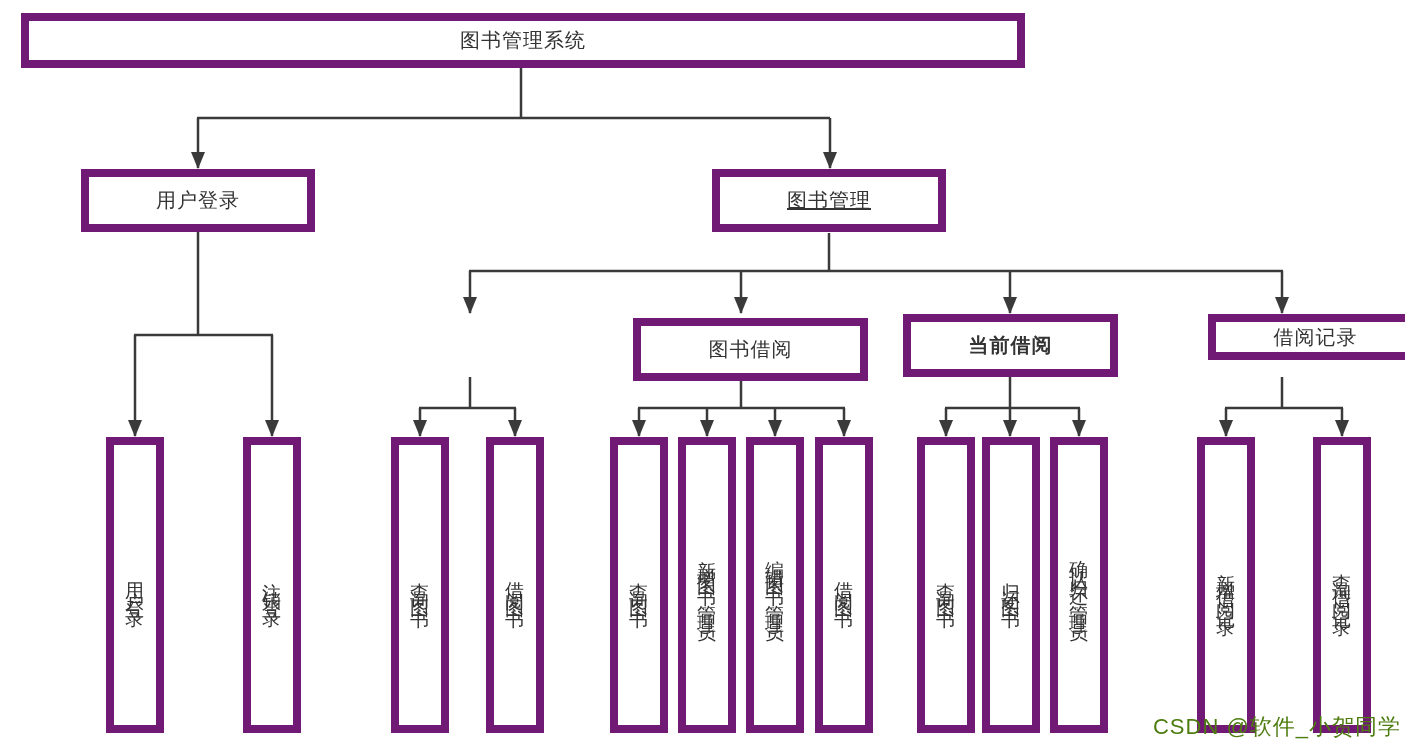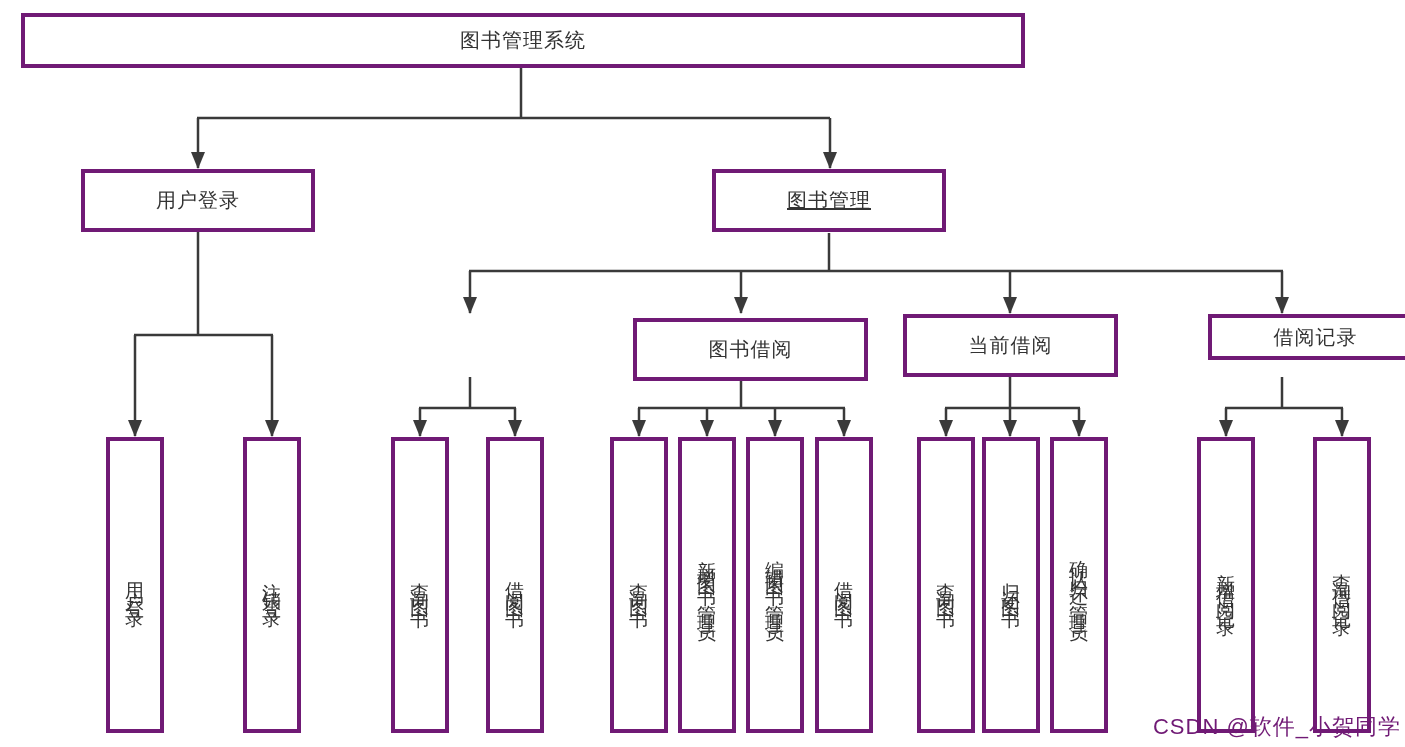--- a/index.html
+++ b/index.html
@@ -22,21 +22,21 @@
     pointer-events: none;
   }
   #connectors line {
     stroke: #3a3a3a;
     stroke-width: 2.5;
   }
   .node {
     position: absolute;
     box-sizing: border-box;
     background: #ffffff;
-    border: 4px solid #701a75;
+    border: 8px solid #701a75;
     display: flex;
     align-items: center;
     justify-content: center;
     color: #333333;
   }
   .hbox span {
     font-size: 20px;
     letter-spacing: 1px;
     white-space: nowrap;
   }
@@ -51,21 +51,21 @@
     font-size: 19px;
     letter-spacing: 9px;
     line-height: 1;
     white-space: nowrap;
   }
   .watermark {
     position: absolute;
     right: 4px;
     top: 712px;
     font-size: 22px;
-    color: #701a75;
+    color: #4d7c0f;
     letter-spacing: 1px;
     white-space: nowrap;
     z-index: 5;
   }
 </style>
 </head>
 <body>
 
 <div id="stage">
 
@@ -138,21 +138,21 @@
   <div class="node hbox" style="left:81px; top:169px; width:234px; height:63px;">
     <span>用户登录</span>
   </div>
   <div class="node hbox" style="left:712px; top:169px; width:234px; height:63px;text-decoration:underline;">
     <span>图书管理</span>
   </div>
 
   <div class="node hbox" style="left:633px; top:318px; width:235px; height:63px;">
     <span>图书借阅</span>
   </div>
-  <div class="node hbox" style="left:903px; top:314px; width:215px; height:63px;">
+  <div class="node hbox" style="left:903px; top:314px; width:215px; height:63px;font-weight:bold;">
     <span>当前借阅</span>
   </div>
   <div class="node hbox" style="left:1208px; top:314px; width:215px; height:46px;">
     <span>借阅记录</span>
   </div>
 
   <div class="node vbox" style="left:106px;">
     <span class="vtext">用户登录</span>
   </div>
   <div class="node vbox" style="left:243px;">

